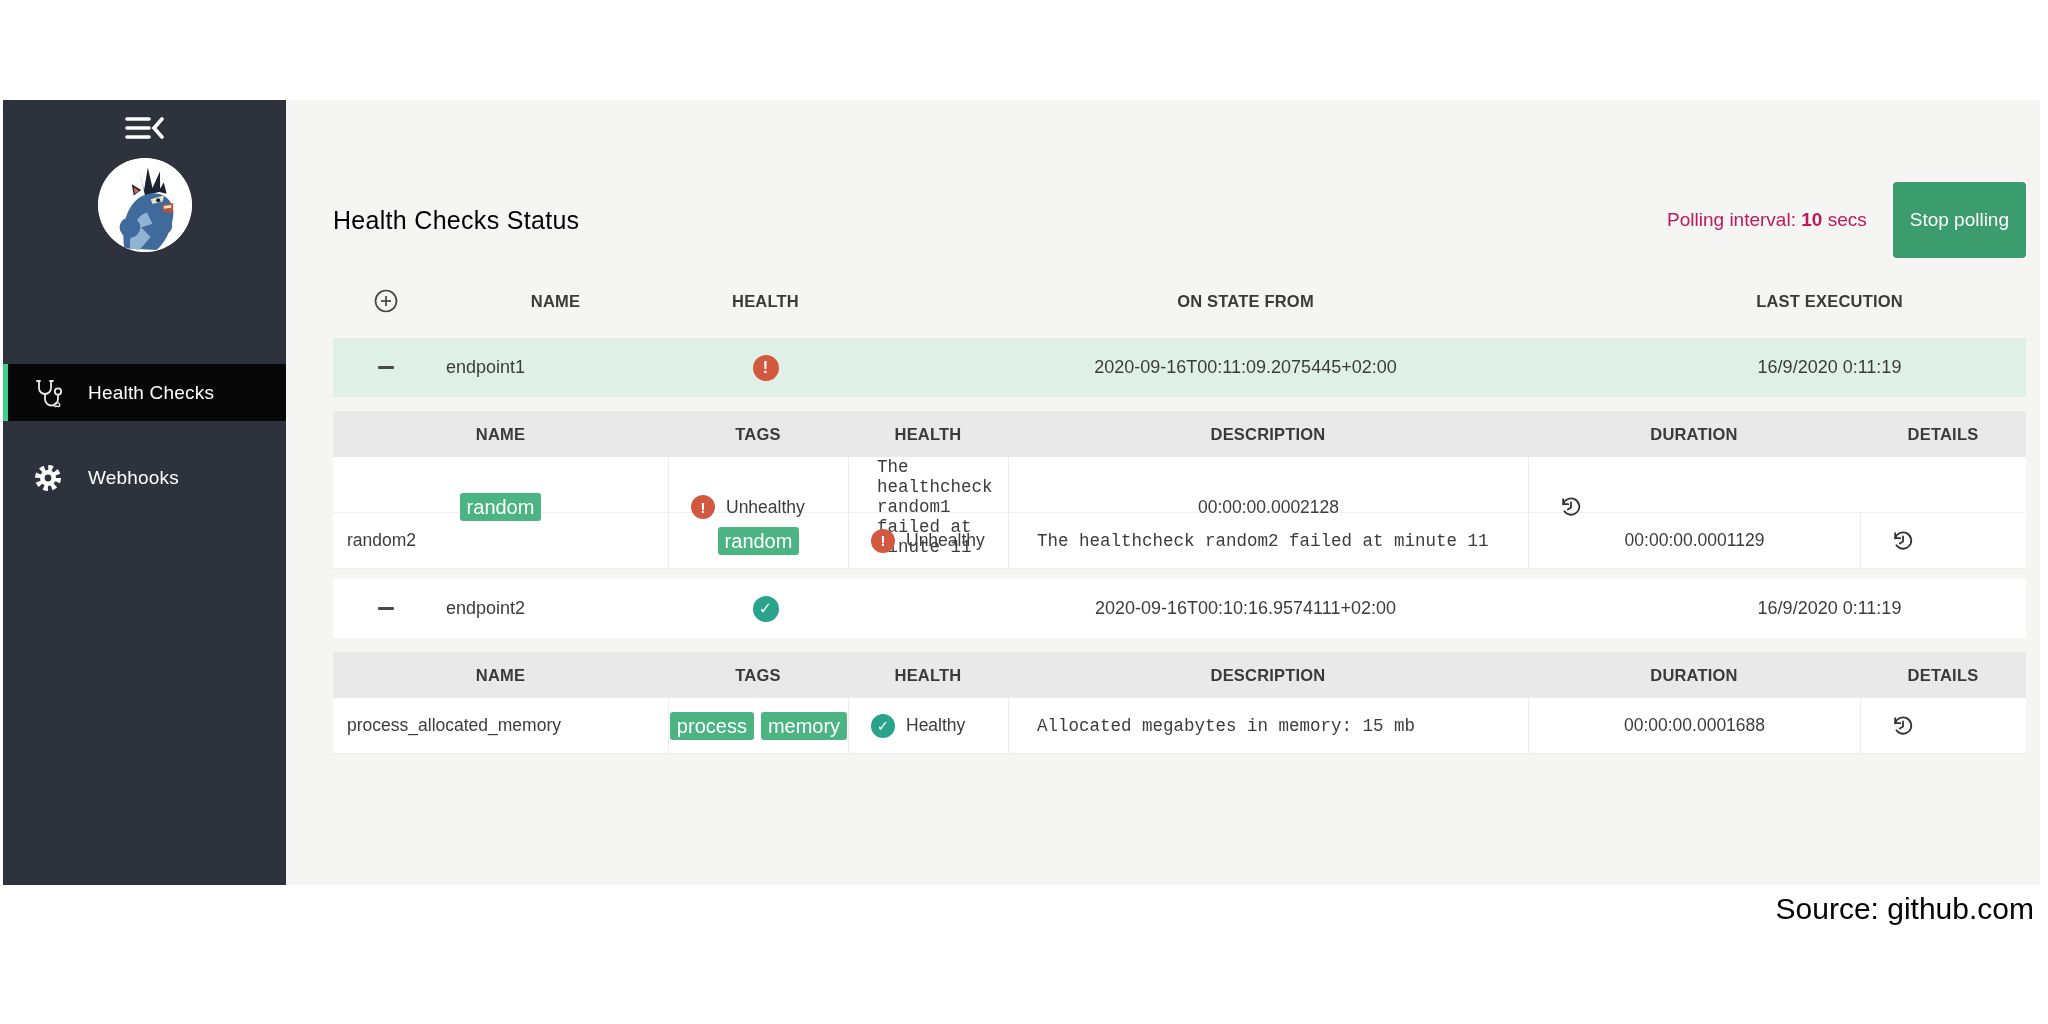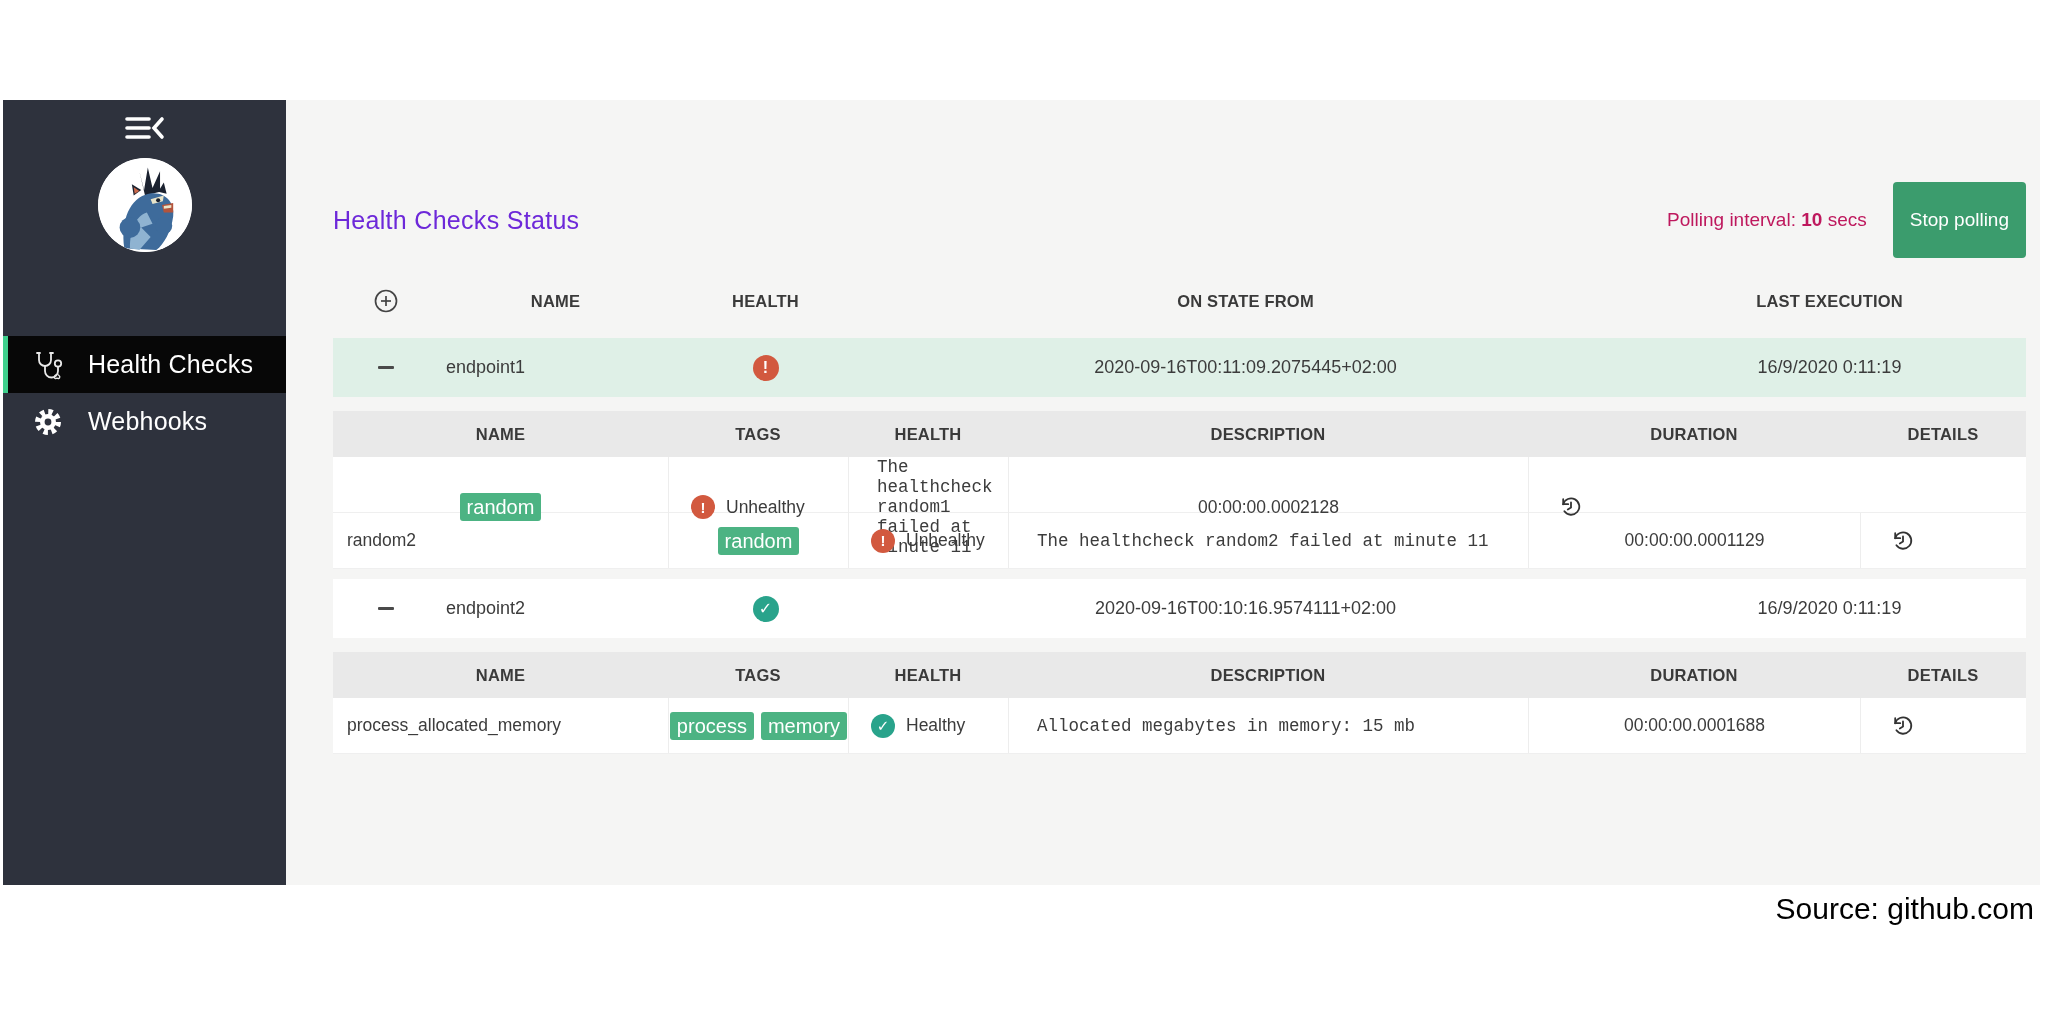--- a/index.html
+++ b/index.html
@@ -7,29 +7,29 @@
   .canvas{position:relative;width:2048px;height:1024px;background:#fff;}
 
   
   .app{position:absolute;left:3px;top:100px;width:2037px;height:785px;display:flex;}
 
   
   .sidebar{width:283px;background:#2e323d;flex-shrink:0;display:flex;flex-direction:column;}
   .sb-toggle{margin:14px auto 0;width:44px;height:28px;cursor:pointer;display:flex;align-items:center;justify-content:center;}
   .avatar{width:94px;height:94px;border-radius:50%;background:#fff;margin:16px auto 0;overflow:hidden;flex-shrink:0;}
   .sb-nav{margin-top:84px;}
-  .sb-item{height:57px;display:flex;align-items:center;padding-left:27px;color:#fff;font-size:25px;cursor:pointer;}
+  .sb-item{height:57px;display:flex;align-items:center;padding-left:27px;color:#fff;font-size:19px;cursor:pointer;margin-top:28px;}
   .sb-item .sb-icon{width:36px;display:flex;justify-content:center;align-items:center;flex-shrink:0;}
   .sb-item .sb-label{margin-left:22px;letter-spacing:.2px;}
   .sb-item.active{background:#070707;border-left:5px solid #3fcf8c;padding-left:22px;}
 
   
   .main{flex:1;background:#f5f5f4;padding:0 14px 0 47px;box-sizing:border-box;}
   .topbar{display:flex;justify-content:space-between;align-items:center;margin-top:96px;height:48px;}
-  .page-title{font-size:25px;font-weight:400;color:#6d28d9;margin:0;letter-spacing:.3px;text-align:right;}
+  .page-title{font-size:25px;font-weight:400;color:#000000;margin:0;letter-spacing:.3px;text-align:right;}
   .top-right{display:flex;align-items:center;}
   .polling{font-size:19px;color:#be185d;margin-right:26px;}
   .polling b{font-weight:700;}
   .stop-btn{background:#3b9c6d;color:#fff;font-size:19px;border:none;border-radius:4px;
     padding:27px 17px;cursor:pointer;font-family:inherit;}
 
   
   .table{margin-top:40px;}
   .o-grid{display:grid;grid-template-columns:105px 235px 185px 775px 1fr;align-items:center;}
   .o-header{height:34px;font-weight:700;font-size:16.5px;color:#3a3a3a;letter-spacing:.2px;}

